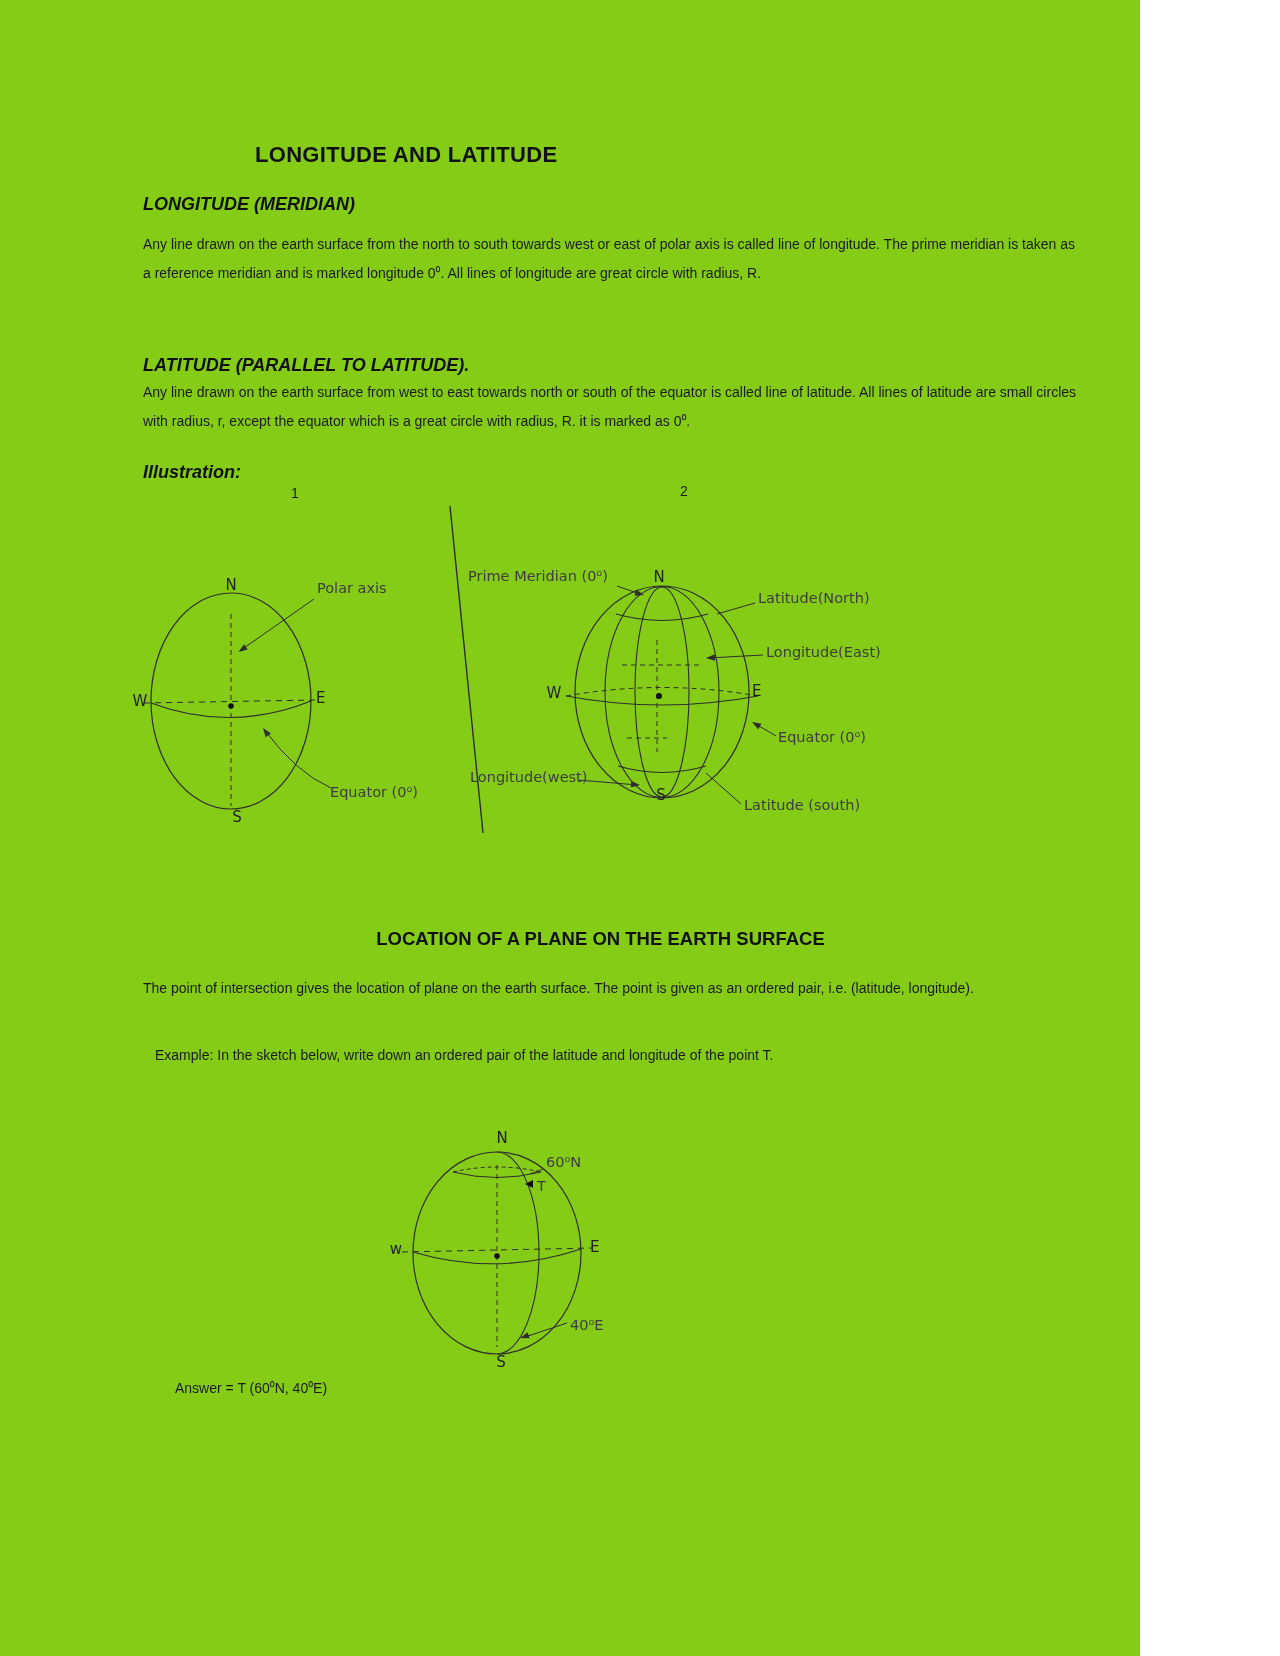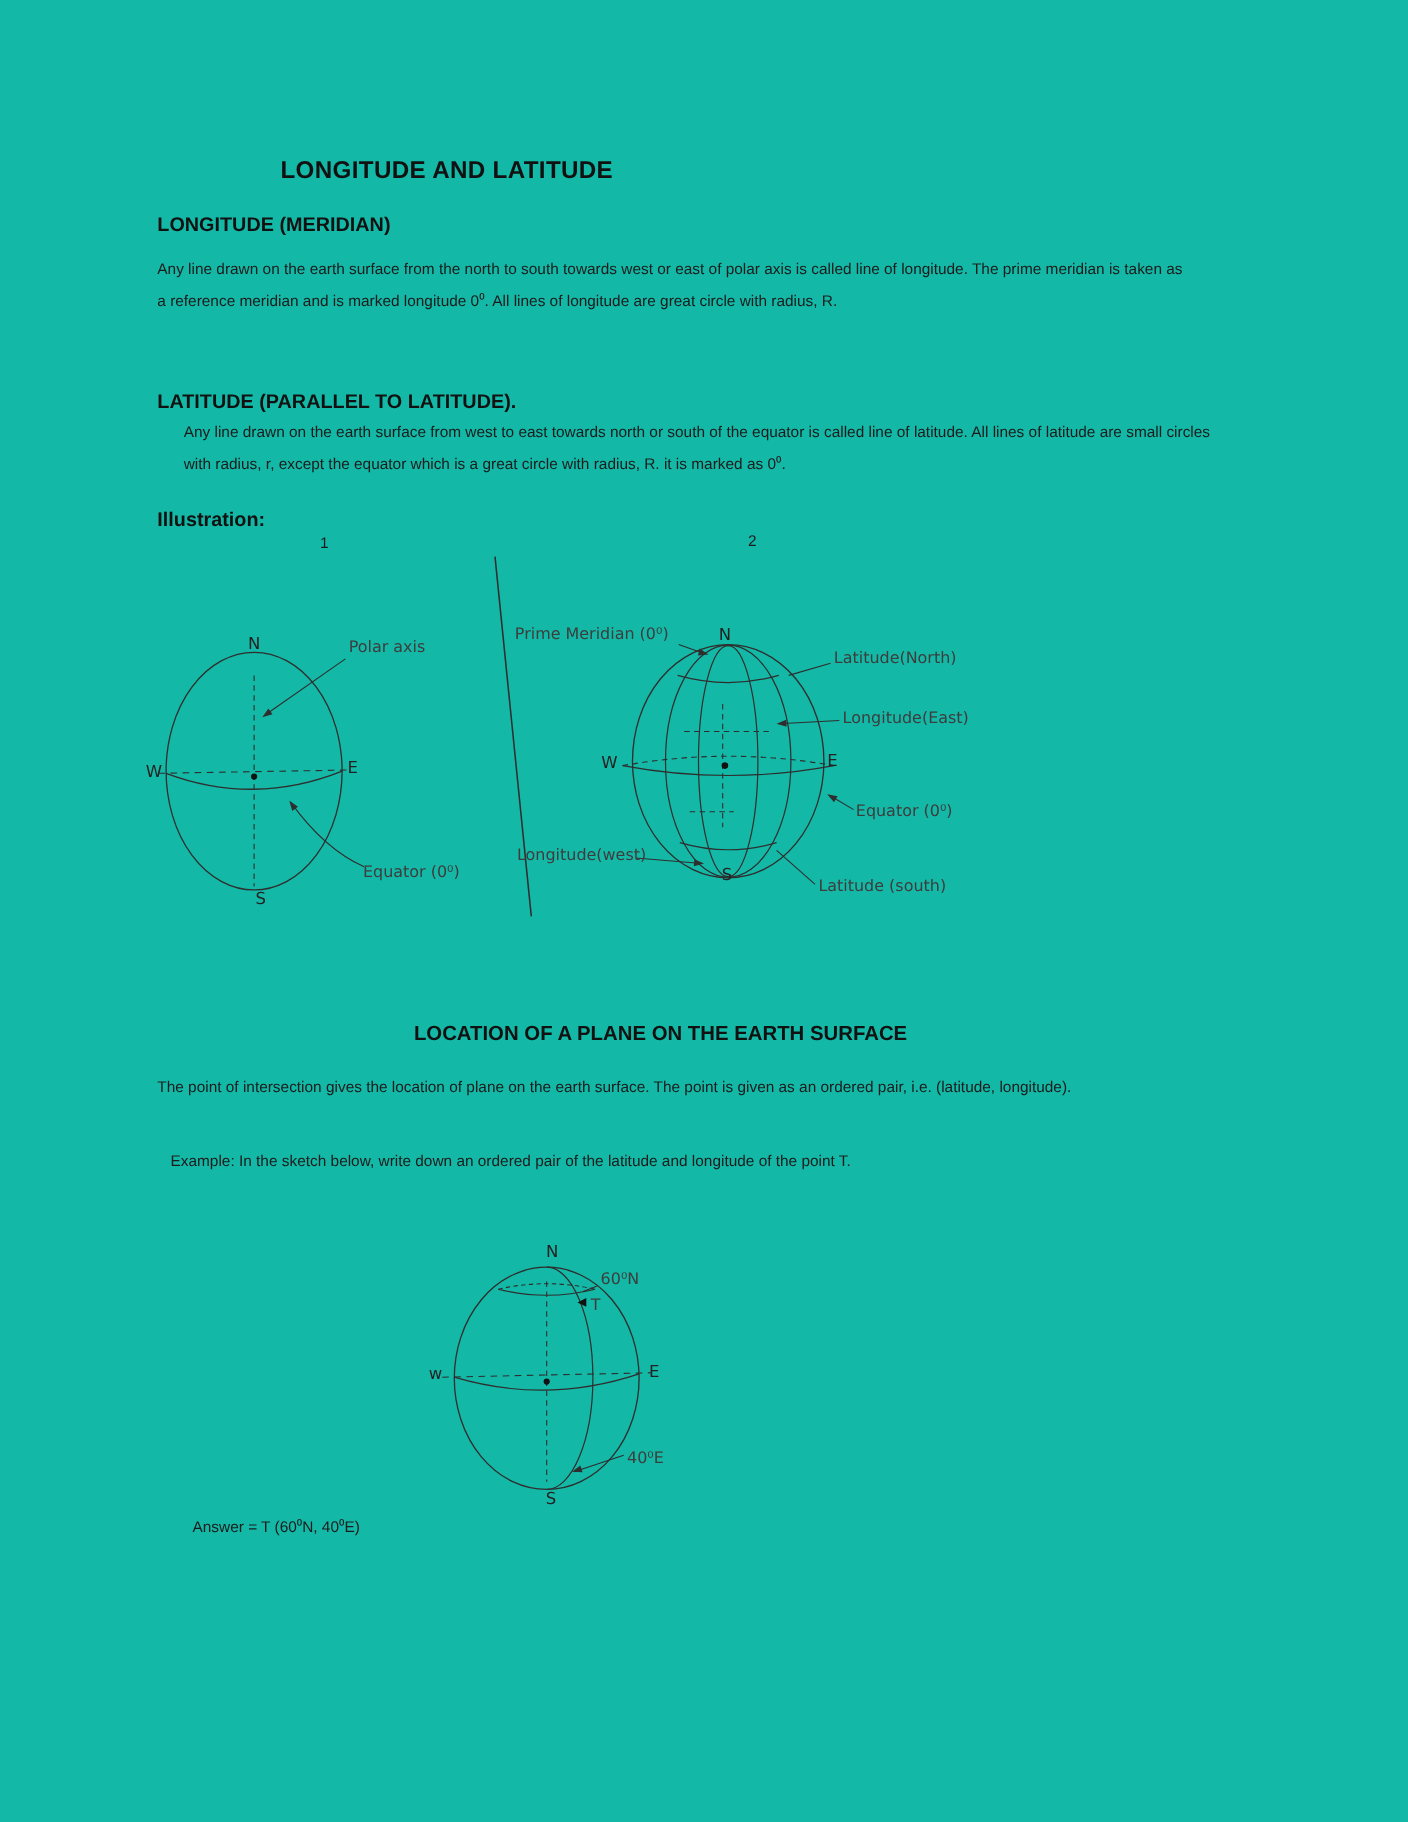--- a/index.html
+++ b/index.html
@@ -1,35 +1,36 @@
 <!DOCTYPE html>
 <html><head>
 <meta charset="utf-8">
 <style>
   html, body { margin: 0; padding: 0; background: #ffffff; }
   .page {
     position: relative;
-    width: 1280px;
+    width: 1140px;
     height: 1656px;
-    background: #14b8a6;
+    background: #84cc16;
     font-family: "Liberation Sans", sans-serif;
     color: #1b1b1b;
     overflow: hidden;
   }
   .abs { position: absolute; }
   .h1 {
     font-size: 22px;
     font-weight: 700;
     letter-spacing: 0.3px;
     color: #111;
   }
   .h2 {
     font-size: 18px;
     font-weight: 700;
     color: #111;
+    font-style: italic;
   }
   .body-text {
     font-size: 14px;
     line-height: 29px;
     color: #1b1b1b;
   }
   .center-head {
     font-size: 18.5px;
     font-weight: 700;
     text-align: center;
@@ -49,21 +50,21 @@
 <div class="page">
 
   <div class="abs h1" style="left:255px; top:142px;">LONGITUDE AND LATITUDE</div>
 
   <div class="abs h2" style="left:143px; top:194px;">LONGITUDE (MERIDIAN)</div>
 
   <div class="abs body-text" style="left:143px; top:230px; width:935px;">Any line drawn on the earth surface from the north to south towards west or east of polar axis is called line of longitude. The prime meridian is taken as a reference meridian and is marked longitude 0⁰. All lines of longitude are great circle with radius, R.</div>
 
   <div class="abs h2" style="left:143px; top:355px;">LATITUDE (PARALLEL TO LATITUDE).</div>
 
-  <div class="abs body-text" style="left:143px; top:378px; width:935px;margin-left:24px;">Any line drawn on the earth surface from west to east towards north or south of the equator is called line of latitude. All lines of latitude are small circles with radius, r, except the equator which is a great circle with radius, R. it is marked as 0⁰.</div>
+  <div class="abs body-text" style="left:143px; top:378px; width:935px;">Any line drawn on the earth surface from west to east towards north or south of the equator is called line of latitude. All lines of latitude are small circles with radius, r, except the equator which is a great circle with radius, R. it is marked as 0⁰.</div>
 
   <div class="abs h2" style="left:143px; top:462px;">Illustration:</div>
   <div class="abs body-text" style="left:291px; top:479px;">1</div>
   <div class="abs body-text" style="left:680px; top:477px;">2</div>
 
   <svg class="abs" style="left:110px; top:500px;" width="810" height="345" viewBox="0 0 810 345">
 
     <g stroke="#2e2e2e" fill="none" stroke-width="1.2">
       <ellipse cx="121" cy="201" rx="80" ry="108"></ellipse>
       <line x1="121" y1="114" x2="121" y2="306" stroke-dasharray="5,4" stroke-width="1"></line>

